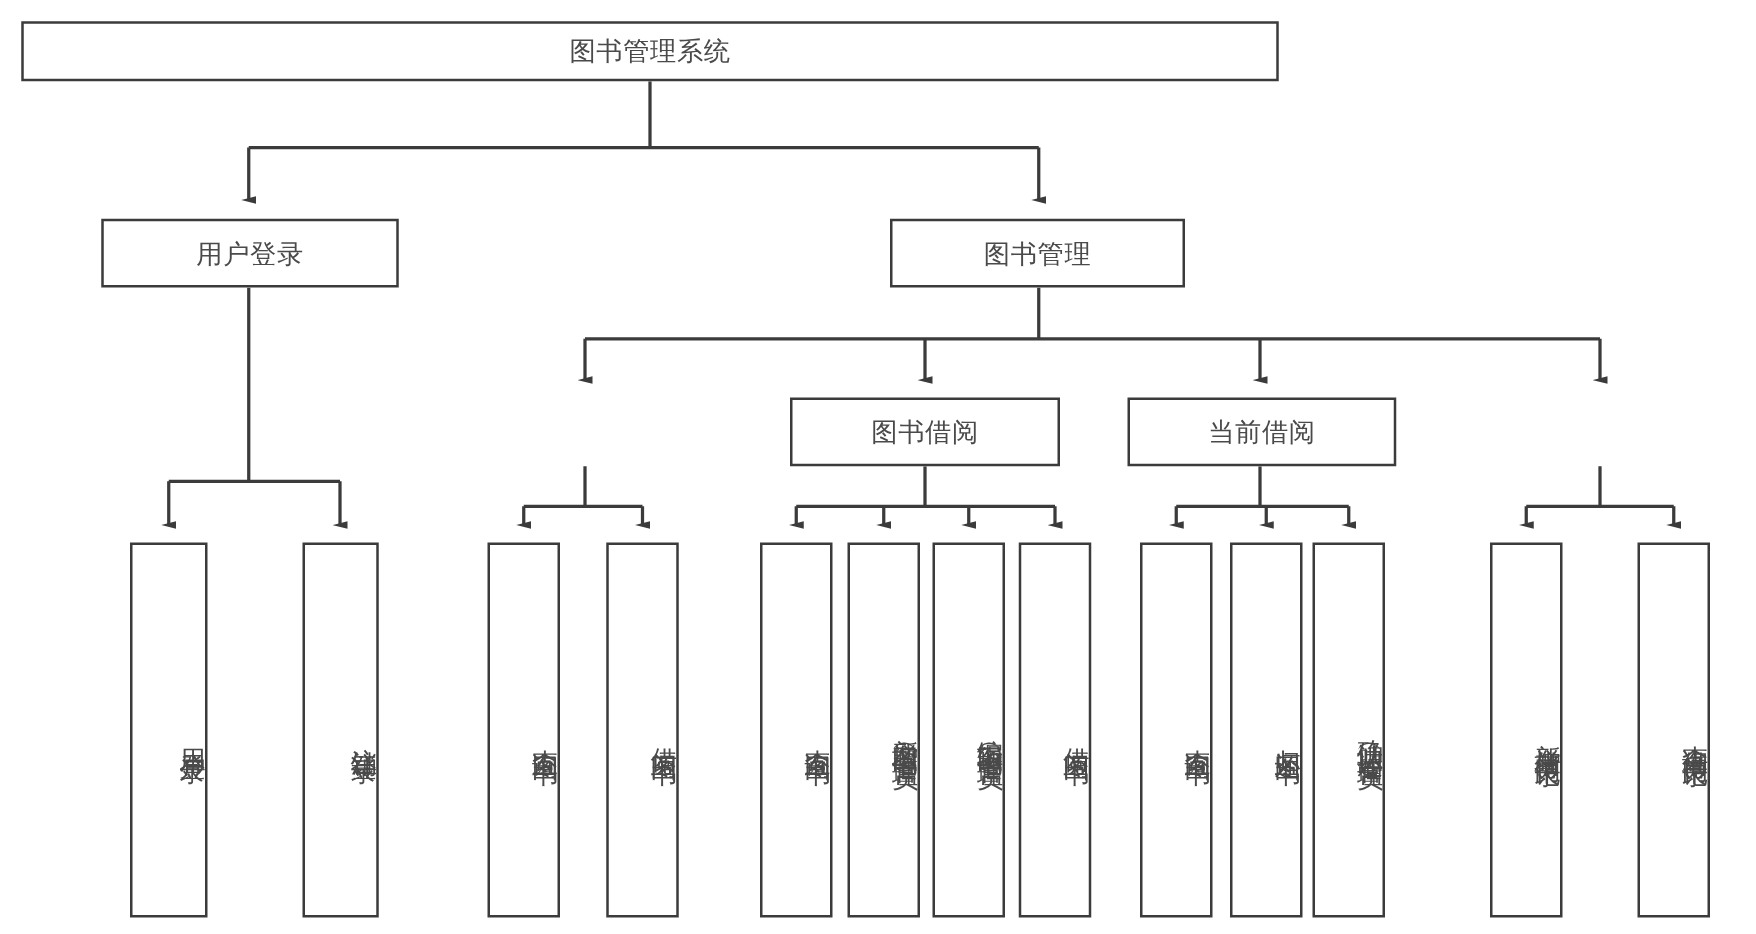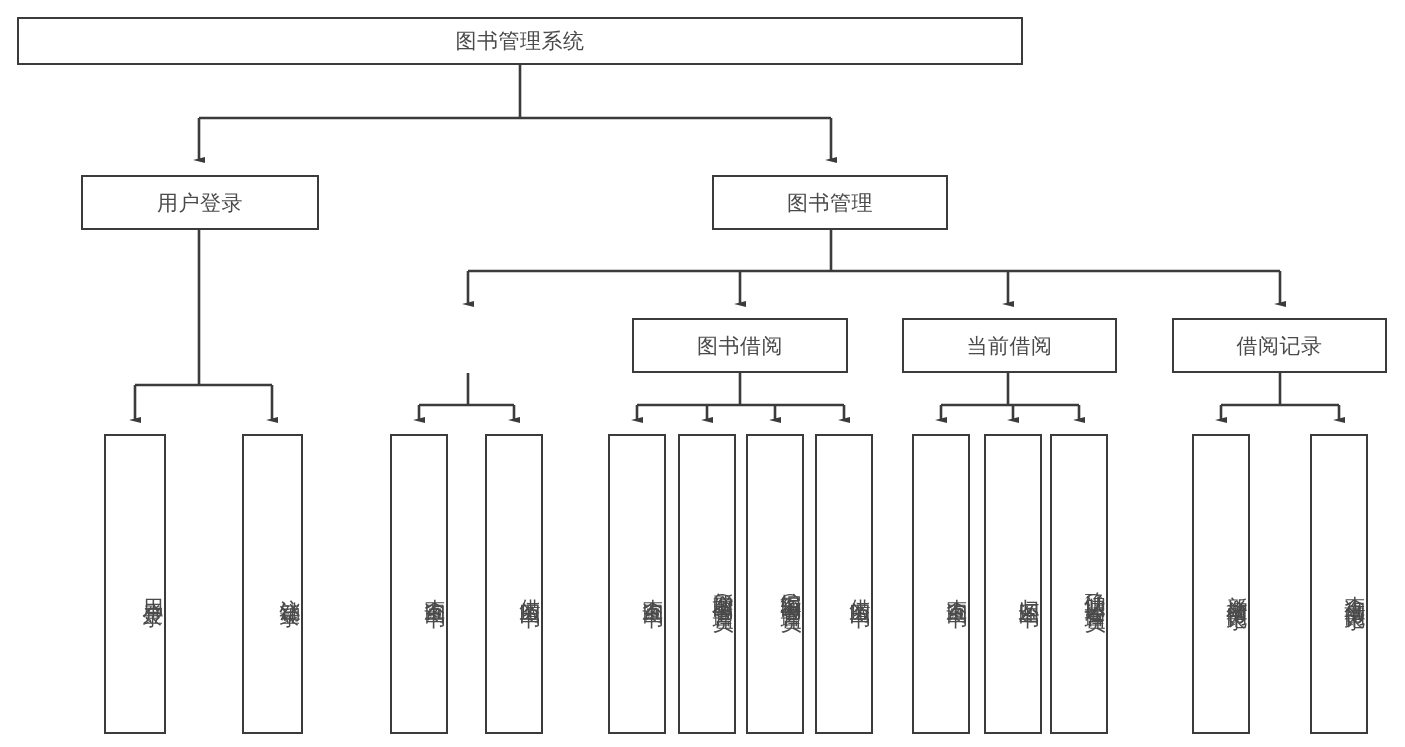--- a/index.html
+++ b/index.html
@@ -117,21 +117,20 @@
     </g>
   </svg>
 
   <div class="node node-h" style="left: 17px; top: 17px; width: 1006px; height: 48px; border-color: rgb(59, 59, 59); background: rgb(255, 255, 255); color: rgb(74, 74, 74);">图书管理系统</div>
 
   <div class="node node-h" style="left: 81px; top: 175px; width: 238px; height: 55px; border-color: rgb(59, 59, 59); background: rgb(255, 255, 255); color: rgb(74, 74, 74);">用户登录</div>
   <div class="node node-h" style="left: 712px; top: 175px; width: 236px; height: 55px; border-color: rgb(59, 59, 59); background: rgb(255, 255, 255); color: rgb(74, 74, 74);">图书管理</div>
 
   <div class="node node-h" style="left: 632px; top: 318px; width: 216px; height: 55px; border-color: rgb(59, 59, 59); background: rgb(255, 255, 255); color: rgb(74, 74, 74);">图书借阅</div>
   <div class="node node-h" style="left: 902px; top: 318px; width: 215px; height: 55px; border-color: rgb(59, 59, 59); background: rgb(255, 255, 255); color: rgb(74, 74, 74);">当前借阅</div>
-  <div class="node node-h" style="left: 1172px; top: 318px; width: 215px; height: 55px; border-color: rgb(59, 59, 59); background: rgb(255, 255, 255); color: rgb(74, 74, 74);">借阅记录</div>
 
   <div class="node node-v" style="left: 104px; top: 434px; width: 62px; height: 300px; border-color: rgb(59, 59, 59); background: rgb(255, 255, 255); color: rgb(74, 74, 74);">用户登录</div>
   <div class="node node-v" style="left: 242px; top: 434px; width: 61px; height: 300px; border-color: rgb(59, 59, 59); background: rgb(255, 255, 255); color: rgb(74, 74, 74);">注销登录</div>
   <div class="node node-v" style="left: 390px; top: 434px; width: 58px; height: 300px; border-color: rgb(59, 59, 59); background: rgb(255, 255, 255); color: rgb(74, 74, 74);">查询图书</div>
   <div class="node node-v" style="left: 485px; top: 434px; width: 58px; height: 300px; border-color: rgb(59, 59, 59); background: rgb(255, 255, 255); color: rgb(74, 74, 74);">借阅图书</div>
   <div class="node node-v" style="left: 608px; top: 434px; width: 58px; height: 300px; border-color: rgb(59, 59, 59); background: rgb(255, 255, 255); color: rgb(74, 74, 74);">查询图书</div>
   <div class="node node-v" style="left: 678px; top: 434px; width: 58px; height: 300px; border-color: rgb(59, 59, 59); background: rgb(255, 255, 255); color: rgb(74, 74, 74);">新增图书（管理员）</div>
   <div class="node node-v" style="left: 746px; top: 434px; width: 58px; height: 300px; border-color: rgb(59, 59, 59); background: rgb(255, 255, 255); color: rgb(74, 74, 74);">编辑图书（管理员）</div>
   <div class="node node-v" style="left: 815px; top: 434px; width: 58px; height: 300px; border-color: rgb(59, 59, 59); background: rgb(255, 255, 255); color: rgb(74, 74, 74);">借阅图书</div>
   <div class="node node-v" style="left: 912px; top: 434px; width: 58px; height: 300px; border-color: rgb(59, 59, 59); background: rgb(255, 255, 255); color: rgb(74, 74, 74);">查询图书</div>

